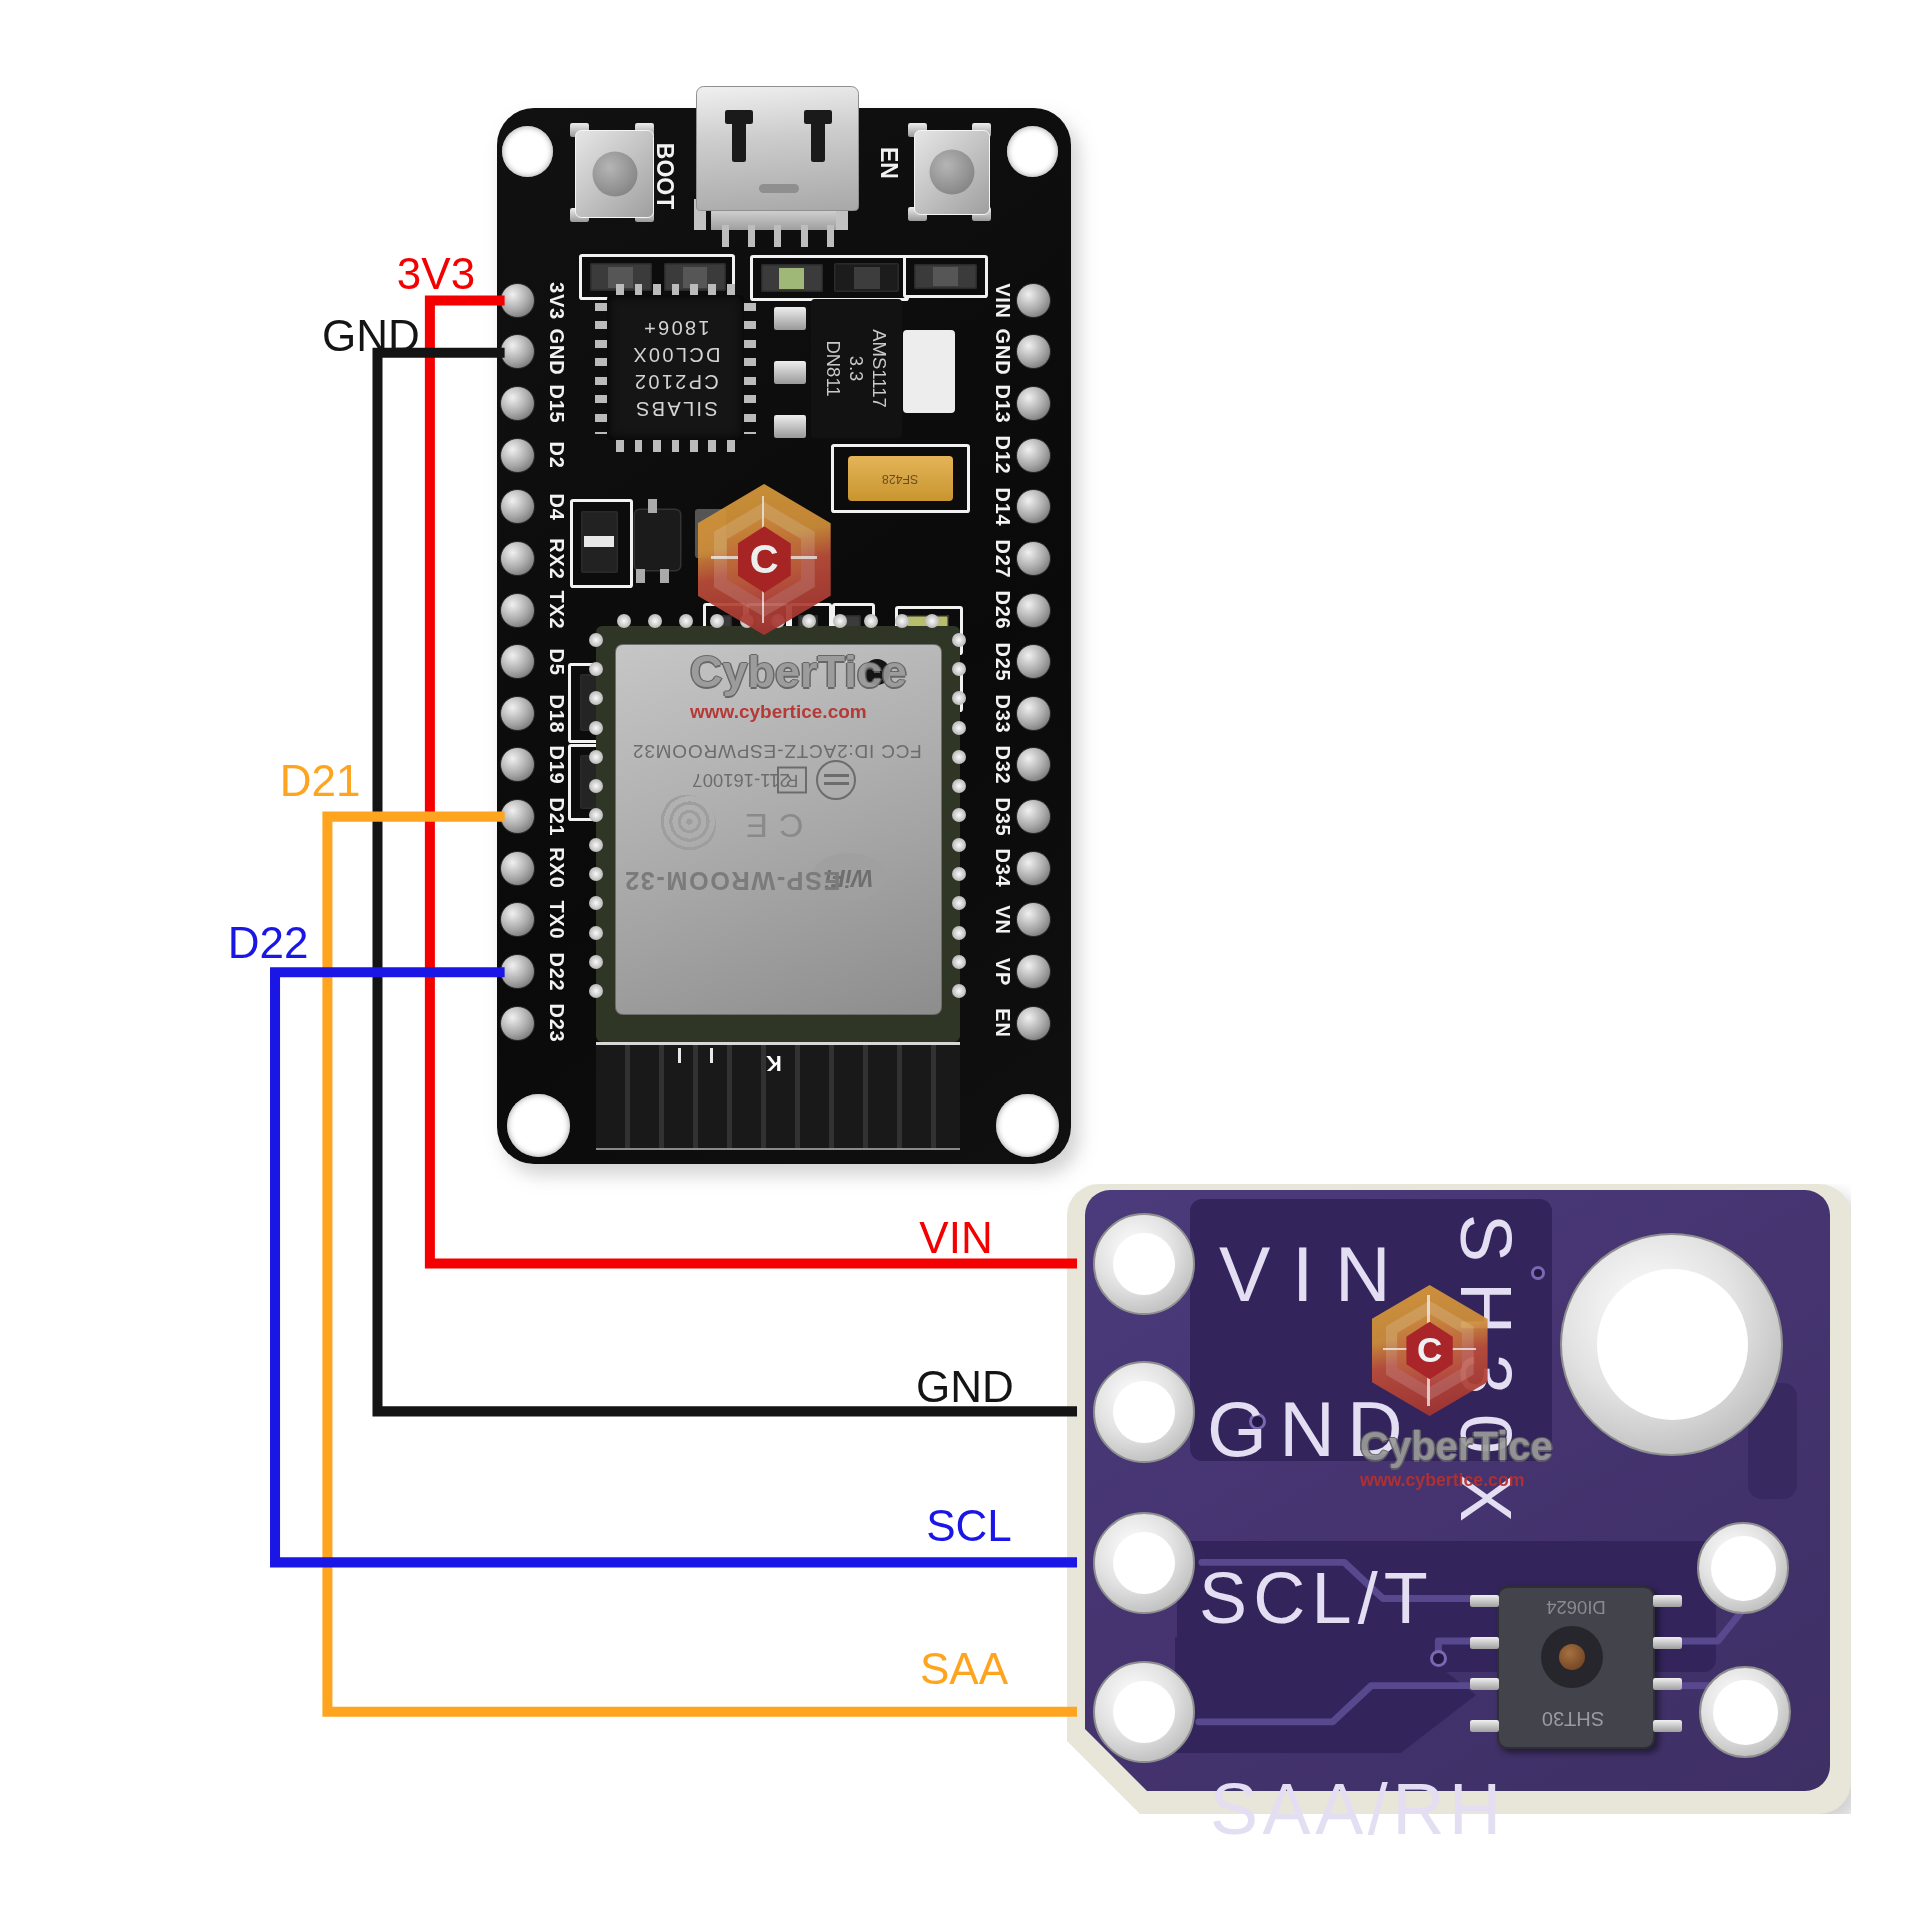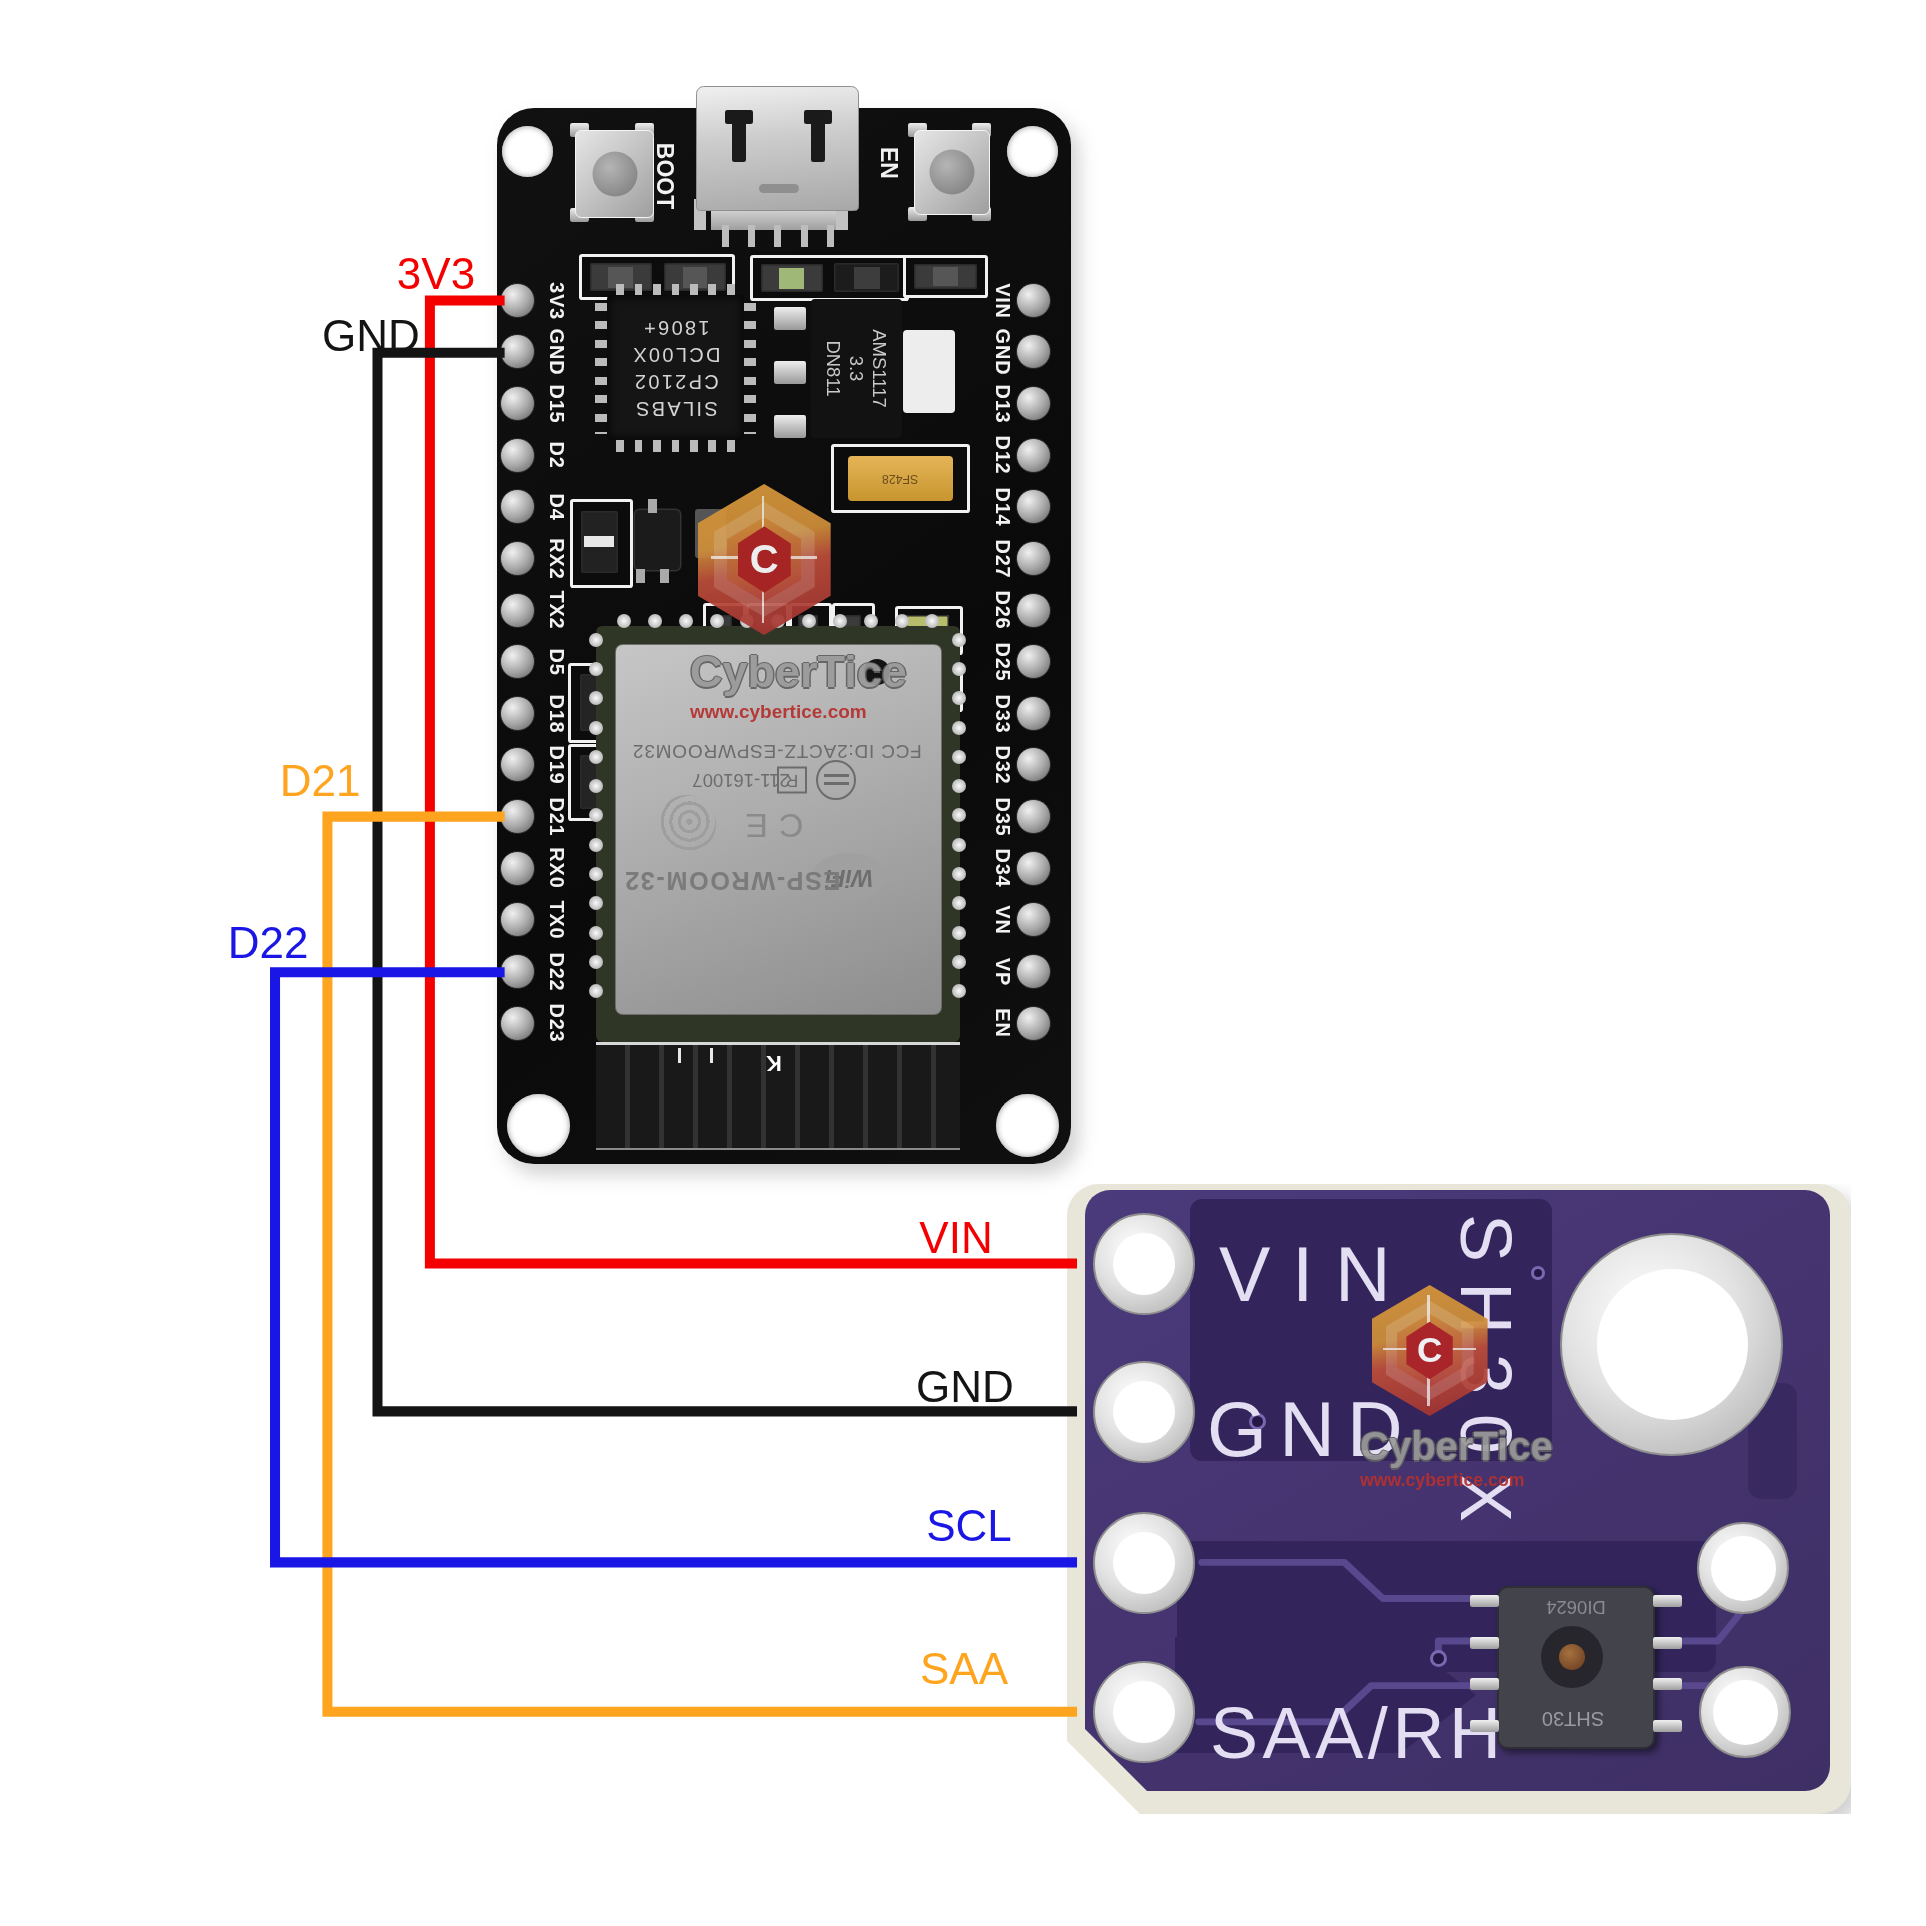--- a/index.html
+++ b/index.html
@@ -351,21 +351,22 @@
       <div class="ring" style="left: 1093px; top: 1361px; width: 102px; height: 102px;"></div>
       <div class="hole" style="left: 1113px; top: 1381px; width: 62px; height: 62px;"></div>
       <div class="ring" style="left: 1093px; top: 1512px; width: 102px; height: 102px;"></div>
       <div class="hole" style="left: 1113px; top: 1532px; width: 62px; height: 62px;"></div>
       <div class="ring" style="left: 1093px; top: 1661px; width: 102px; height: 102px;"></div>
       <div class="hole" style="left: 1113px; top: 1681px; width: 62px; height: 62px;"></div>
     </div>
 
   <div class="sensor-silk" style="left:1219px;top:1230px;font-size:77px;letter-spacing:21.6px;">VIN</div>
   <div class="sensor-silk" style="left:1207px;top:1385px;font-size:77px;letter-spacing:12.3px;">GND</div>
-  <div class="sensor-silk" style="left:1210px;top:1692px;font-size:72px;letter-spacing:4.6px;">SAA/RH</div>
+  <div class="sensor-silk" style="left:1199px;top:1557px;font-size:72px;letter-spacing:6.2px;">SCL/T</div>
+  <div class="sensor-silk" style="left:1210px;top:1768px;font-size:72px;letter-spacing:4.6px;">SAA/RH</div>
   <div class="sensor-silk" style="left:1486px;top:1378px;font-size:72px;letter-spacing:20px;transform:translate(-50%,-50%) rotate(90deg);">SH30X</div>
 
   <div id="sht30"></div>
   <div class="chip-pin" style="left:1470px;top:1595px;"></div>
   <div class="chip-pin" style="left:1470px;top:1637px;"></div>
   <div class="chip-pin" style="left:1470px;top:1678px;"></div>
   <div class="chip-pin" style="left:1470px;top:1720px;"></div>
   <div class="chip-pin" style="left:1653px;top:1595px;"></div>
   <div class="chip-pin" style="left:1653px;top:1637px;"></div>
   <div class="chip-pin" style="left:1653px;top:1678px;"></div>

